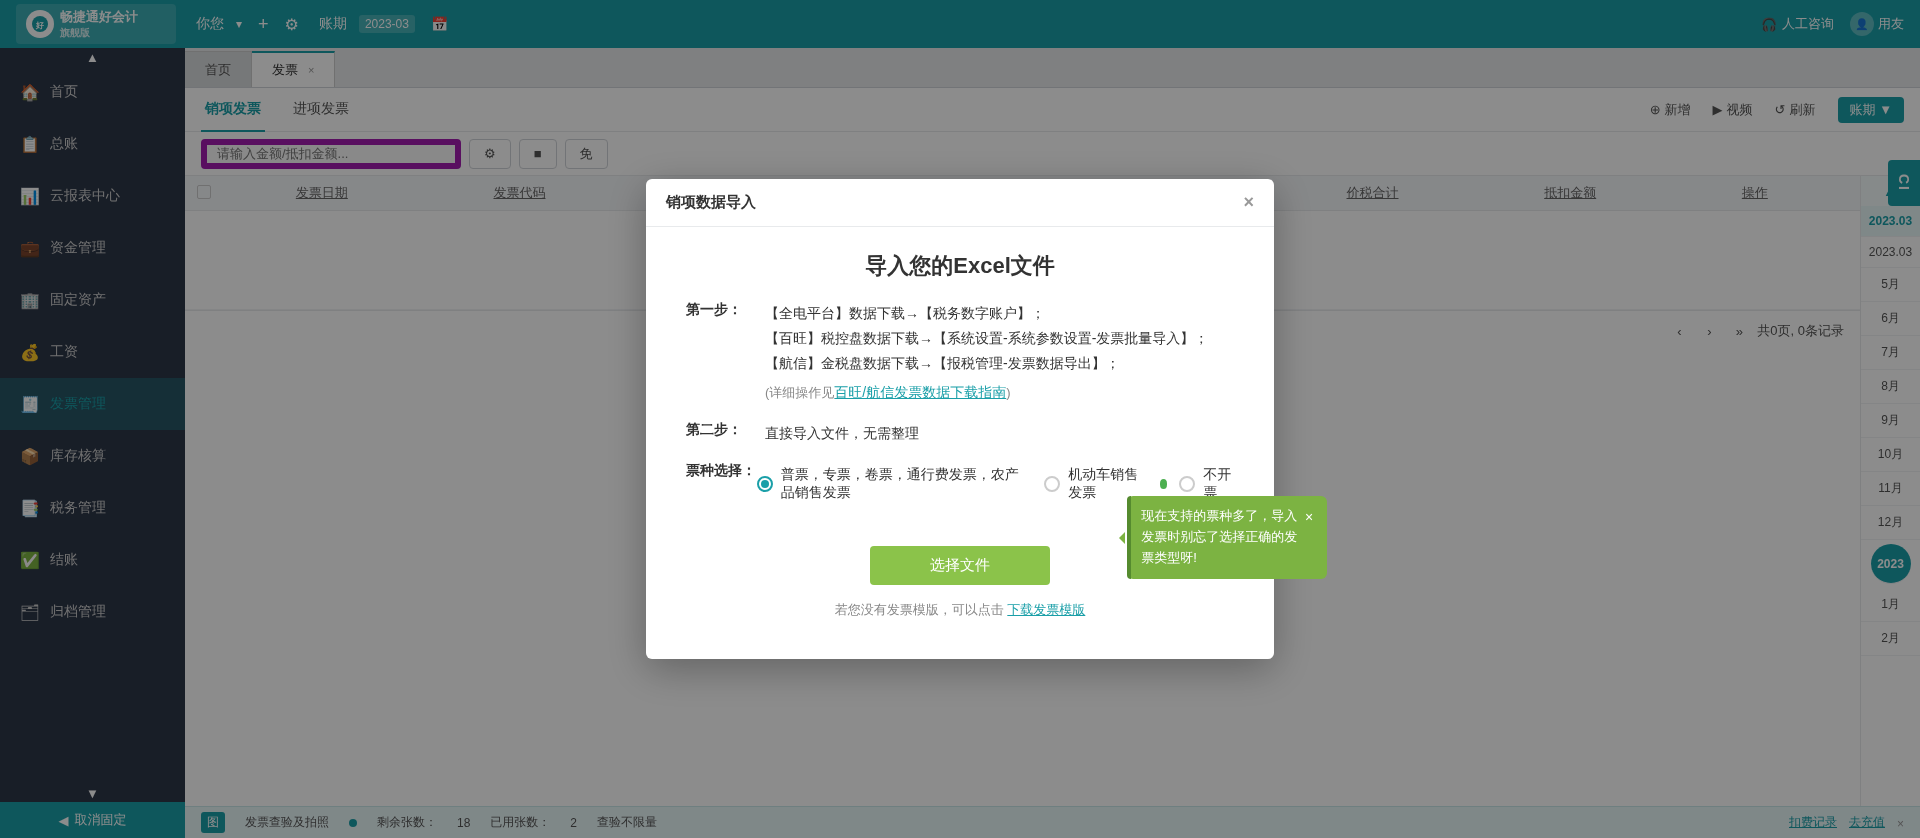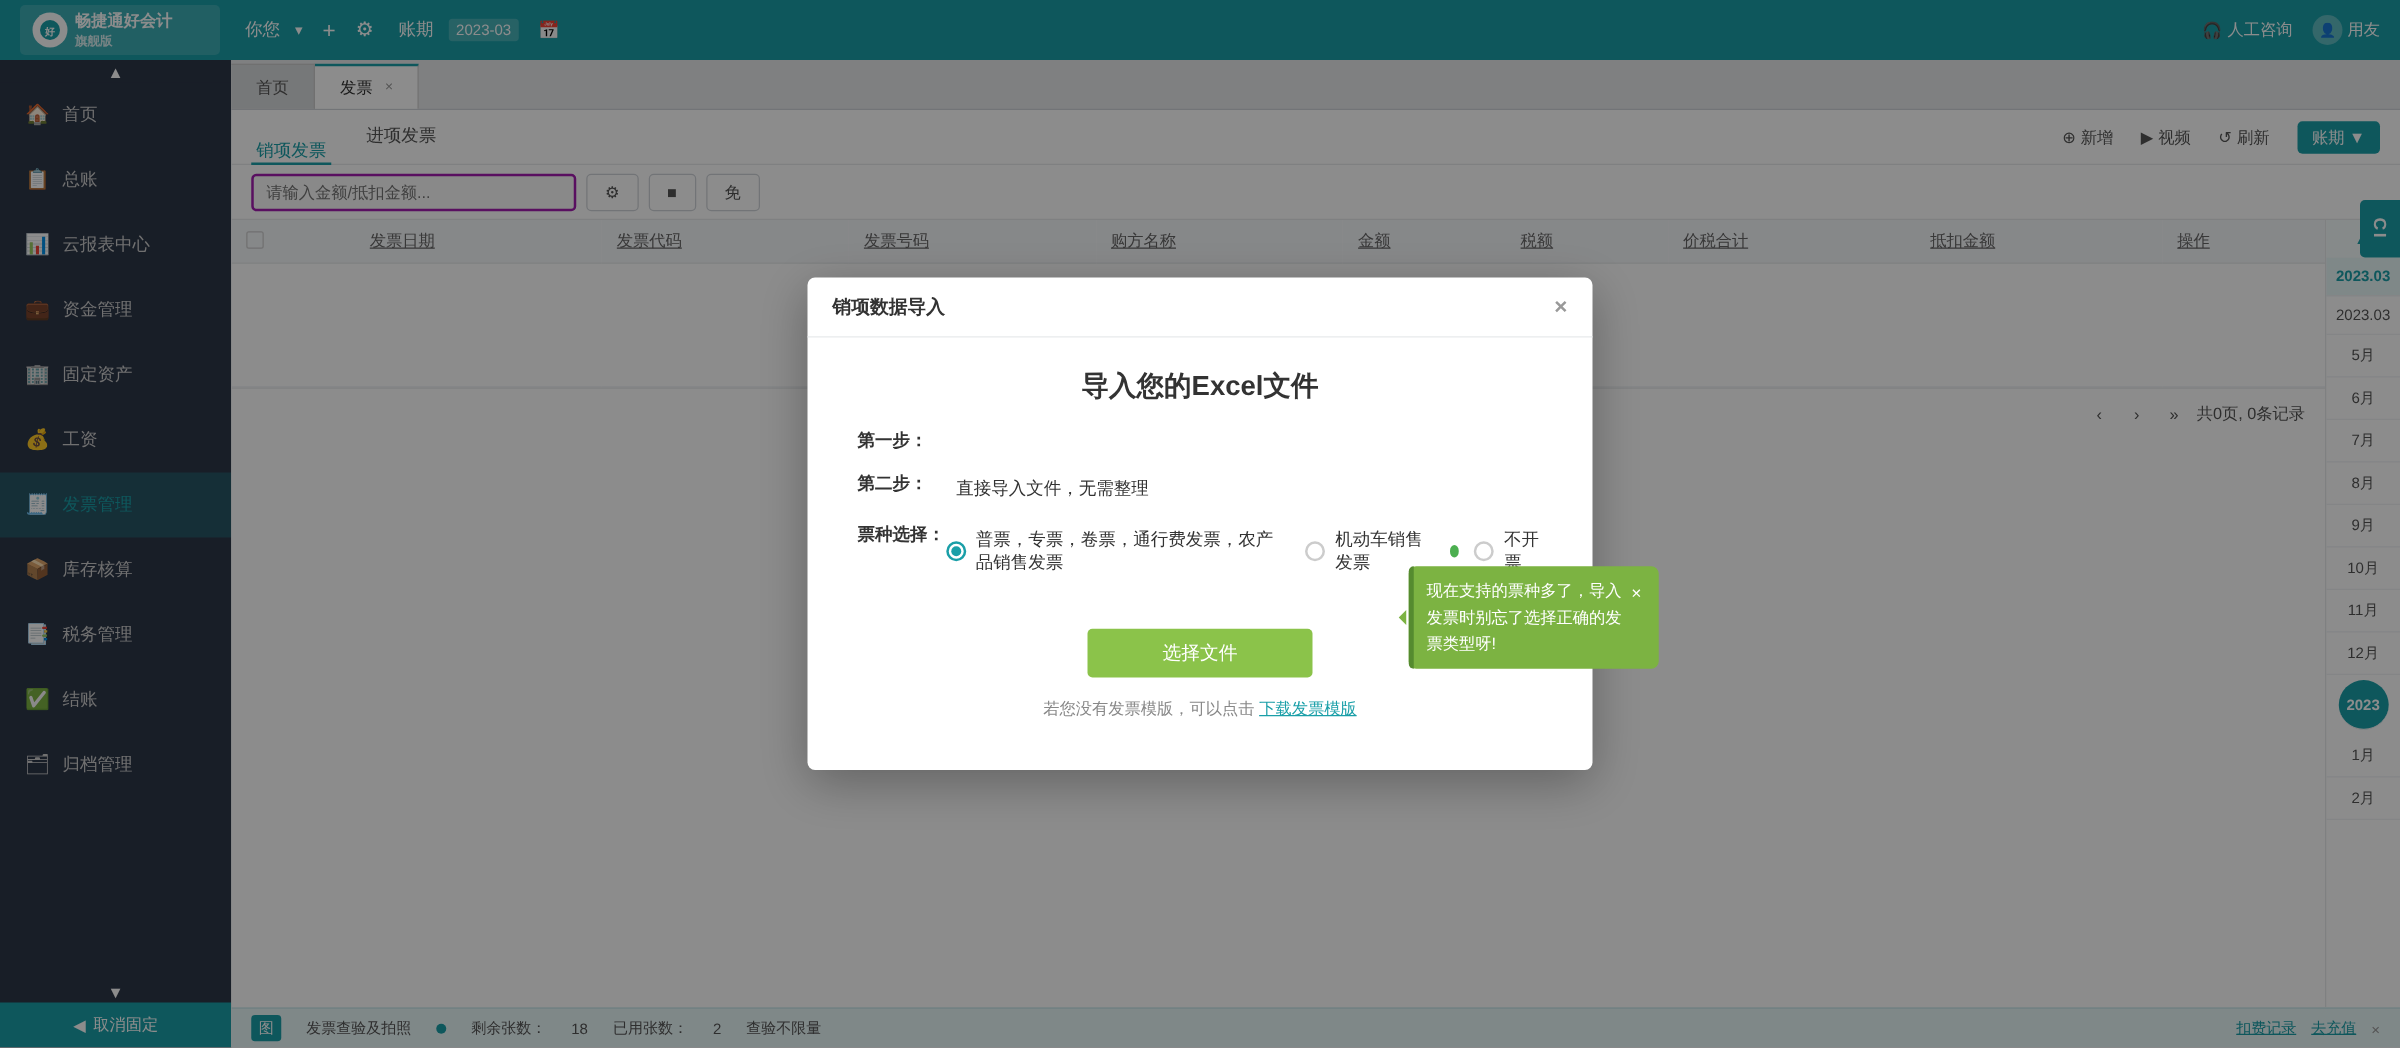--- a/index.html
+++ b/index.html
@@ -89,25 +89,25 @@
       background: #d8dadc;
       border-right: 1px solid #ccc;
       border-top: 1px solid #ccc;
     }
     .tab-item.active { background: white; color: #333; border-top: 2px solid #1a9fa8; font-weight: 500; }
     .tab-close { font-size: 11px; color: #999; cursor: pointer; margin-left: 4px; }
 
     
     .invoice-content { flex: 1; background: white; display: flex; flex-direction: column; overflow: hidden; position: relative; }
     .subtab { font-size: 14px; color: #555; cursor: pointer; padding: 0 4px; height: 44px; display: flex; align-items: center; border-bottom: 2px solid transparent; }
-    .subtab.active { color: #1a9fa8; border-bottom-color: #1a9fa8; font-weight: 400; align-items: flex-end; }
+    .subtab.active { color: #1a9fa8; border-bottom-color: #1a9fa8; font-weight: 700; }
 
     
     .toolbar { height: 44px; display: flex; align-items: center; padding: 0 16px; gap: 8px; border-bottom: 1px solid #e8eaec; }
-    .toolbar-search { flex: 1; max-width: 260px; height: 30px; border: 2px solid #a21caf; border-radius: 4px; padding: 0 10px; font-size: 13px; color: #999; background: #f9f9f9; }
+    .toolbar-search { flex: 1; max-width: 260px; height: 30px; border: 6px solid #a21caf; border-radius: 4px; padding: 0 10px; font-size: 13px; color: #999; background: #f9f9f9; }
     .toolbar-btn { height: 30px; padding: 0 14px; border: 1px solid #d0d4d9; border-radius: 4px; cursor: pointer; font-size: 13px; color: #555; background: white; display: flex; align-items: center; gap: 4px; }
     .toolbar-action { font-size: 13px; color: #555; cursor: pointer; display: flex; align-items: center; gap: 4px; margin-left: 8px; }
     .toolbar-action.teal-btn { background: #1a9fa8; color: white; padding: 4px 12px; border-radius: 4px; }
 
     
     .table-area { flex: 1; overflow: auto; }
     .invoice-table { width: 100%; border-collapse: collapse; }
     .invoice-table th { background: #f5f7fa; border-bottom: 1px solid #e8eaec; padding: 8px 12px; font-size: 13px; color: #666; font-weight: 500; text-align: left; white-space: nowrap; text-decoration: underline; }
     .invoice-table td { border-bottom: 1px solid #f0f2f5; padding: 8px 12px; font-size: 13px; color: #333; white-space: nowrap; }
 
@@ -430,20 +430,28 @@
   <div class="modal">
     <div class="modal-header">
       <span>销项数据导入</span>
       <span class="modal-close">×</span>
     </div>
     <div class="modal-title-main">导入您的Excel文件</div>
     <div class="modal-body">
 
       <div class="step">
         <span class="step-label">第一步：</span>
+        <div class="step-content">
+          <div>【全电平台】数据下载→【税务数字账户】；</div>
+          <div>【百旺】税控盘数据下载→【系统设置-系统参数设置-发票批量导入】；</div>
+          <div>【航信】金税盘数据下载→【报税管理-发票数据导出】；</div>
+          <div style="margin-top:4px;">
+            <span class="step-hint">(详细操作见</span><span class="step-link">百旺/航信发票数据下载指南</span><span class="step-hint">)</span>
+          </div>
+        </div>
       </div>
 
       <div class="step">
         <span class="step-label">第二步：</span>
         <div class="step-content">直接导入文件，无需整理</div>
       </div>
 
       <div style="display:flex; align-items:flex-start; gap:12px; margin-top:8px; position:relative;">
         <span class="step-label">票种选择：</span>
         <div class="radio-group">

